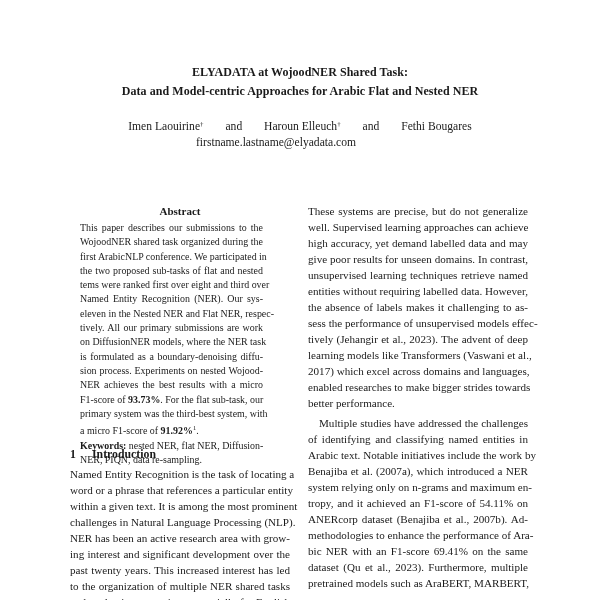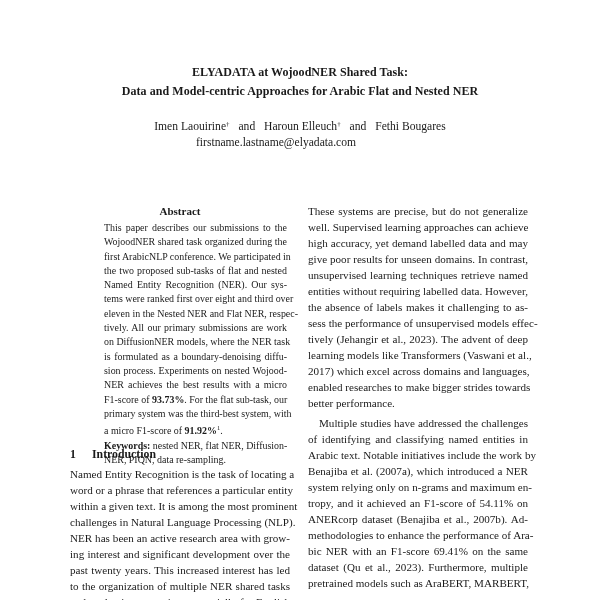--- a/index.html
+++ b/index.html
@@ -13,31 +13,31 @@
     position: absolute; left: 0; width: 600px; text-align: center;
     font-weight: bold; font-size: 12px; line-height: 19px; top: 63px;
     letter-spacing: 0.05px;
   }
   .authors {
     position: absolute; left: 0; width: 600px; text-align: center;
     top: 119px; font-size: 11.6px; line-height: 16px;
   }
   .authors b { font-weight: normal; }
   .authors sup { font-size: 7px; vertical-align: 4px; line-height: 0; }
-  .authors .and { margin: 0 6px; }
+  .authors .and { margin: 0 19px; }
   .email {
     position: absolute; left: 0; width: 552px; text-align: center;
     top: 135px; font-size: 11.6px; line-height: 16px;
   }
   .abs-head {
     position: absolute; left: 70px; width: 220px; text-align: center;
     top: 203px; font-weight: bold; font-size: 11px; line-height: 16px;
   }
   .abstract {
-    position: absolute; left: 104px; width: 183px; top: 221px;
+    position: absolute; left: 80px; width: 183px; top: 221px;
     font-size: 9.95px; line-height: 14.3px; text-align: justify;
   }
   .abstract .ln, .col .ln, .intro .ln {
     display: block; white-space: nowrap; text-align-last: justify;
   }
   .abstract .ln.last, .col .ln.last, .intro .ln.last { text-align-last: left; }
   .sec-head {
     position: absolute; left: 70px; top: 446px;
     font-weight: bold; font-size: 11.8px; line-height: 16px;
   }
@@ -71,22 +71,22 @@
 </div>
 <div class="email">firstname.lastname@elyadata.com</div>
 
 <div class="abs-head">Abstract</div>
 
 <div class="abstract">
   <span class="ln">This paper describes our submissions to the</span>
   <span class="ln">WojoodNER shared task organized during the</span>
   <span class="ln">first ArabicNLP conference. We participated in</span>
   <span class="ln">the two proposed sub-tasks of flat and nested</span>
+  <span class="ln">tems were ranked first over eight and third over</span>
   <span class="ln">Named Entity Recognition (NER). Our sys-</span>
-  <span class="ln">tems were ranked first over eight and third over</span>
   <span class="ln">eleven in the Nested NER and Flat NER, respec-</span>
   <span class="ln">tively. All our primary submissions are work</span>
   <span class="ln">on DiffusionNER models, where the NER task</span>
   <span class="ln">is formulated as a boundary-denoising diffu-</span>
   <span class="ln">sion process. Experiments on nested Wojood-</span>
   <span class="ln">NER achieves the best results with a micro</span>
   <span class="ln"><span>F1-score of </span><b class="bold">93.73%</b><span>. For the flat sub-task, our</span></span>
   <span class="ln">primary system was the third-best system, with</span>
   <span class="ln last"><span>a micro F1-score of </span><b class="bold">91.92%</b><sup style="font-size:6.5px">1</sup><span>.</span></span>
   <span class="ln"><b class="bold">Keywords:</b><span> nested NER, flat NER, Diffusion-</span></span>

